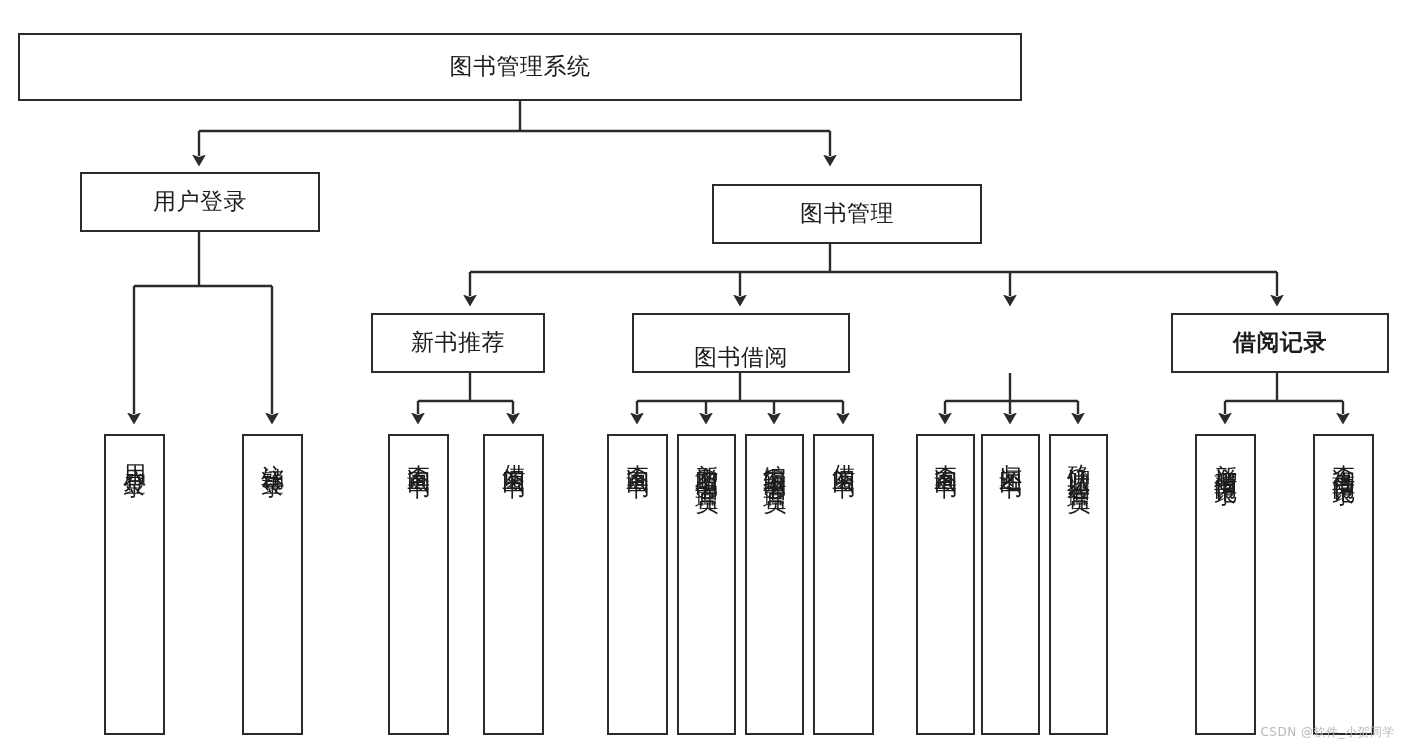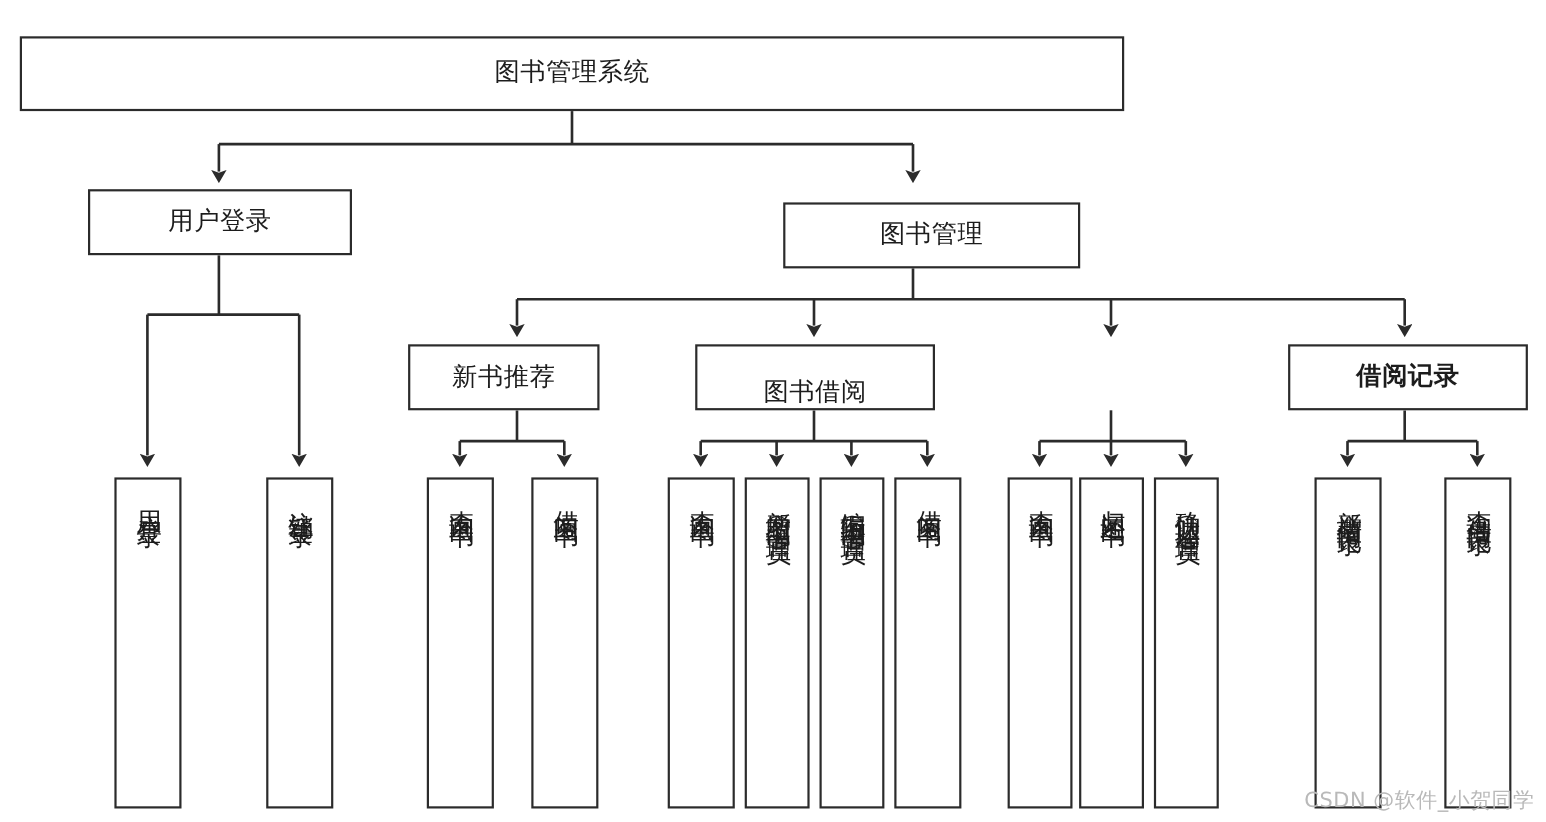--- a/index.html
+++ b/index.html
@@ -62,21 +62,21 @@
     text-orientation: upright;
     font-size: 23px;
     line-height: 1.1;
     letter-spacing: 4px;
     white-space: nowrap;
   }
   .watermark {
     position: absolute;
     right: 10px;
     bottom: 6px;
-    font-size: 19px;
+    font-size: 12px;
     color: #b9b9b9;
     letter-spacing: 0.5px;
     z-index: 3;
     white-space: nowrap;
     font-family: "DejaVu Sans", "Liberation Sans", sans-serif;
   }
 </style>
 </head>
 <body>
 

